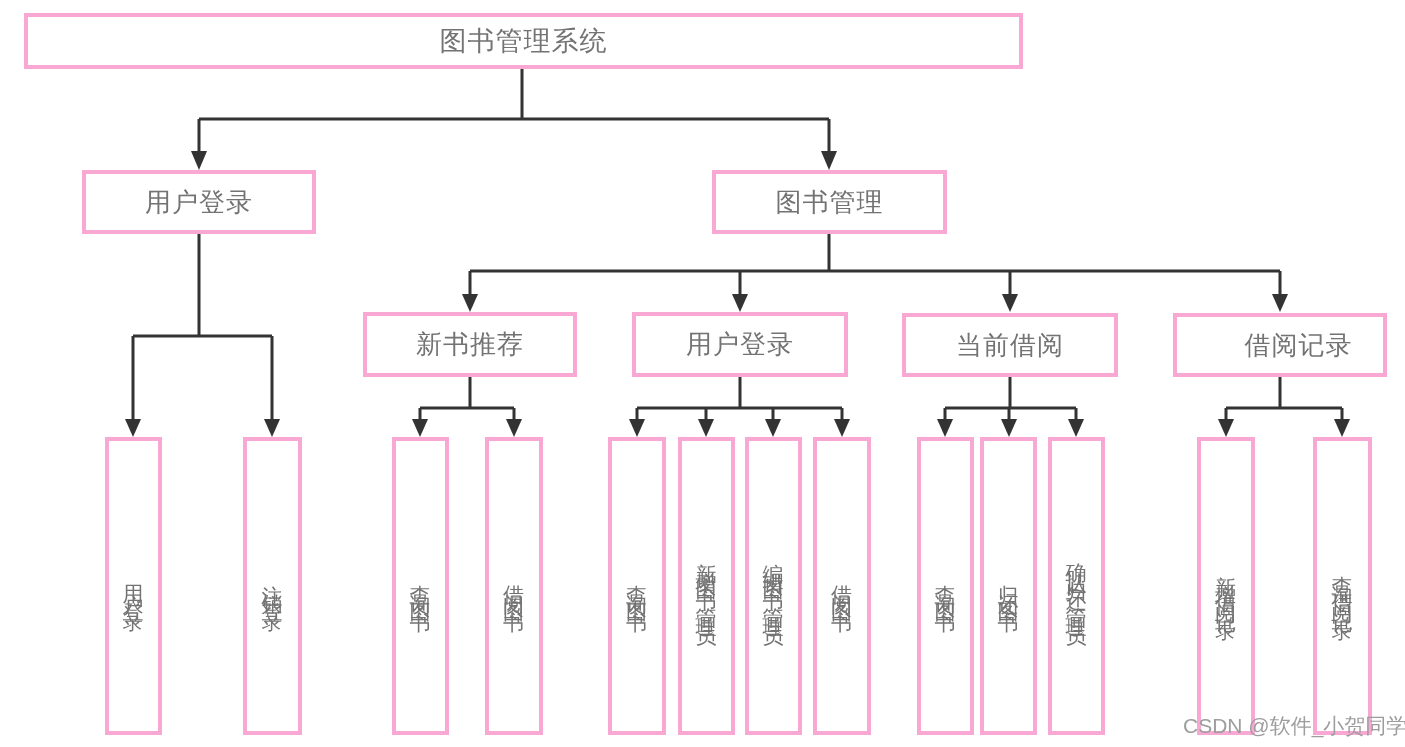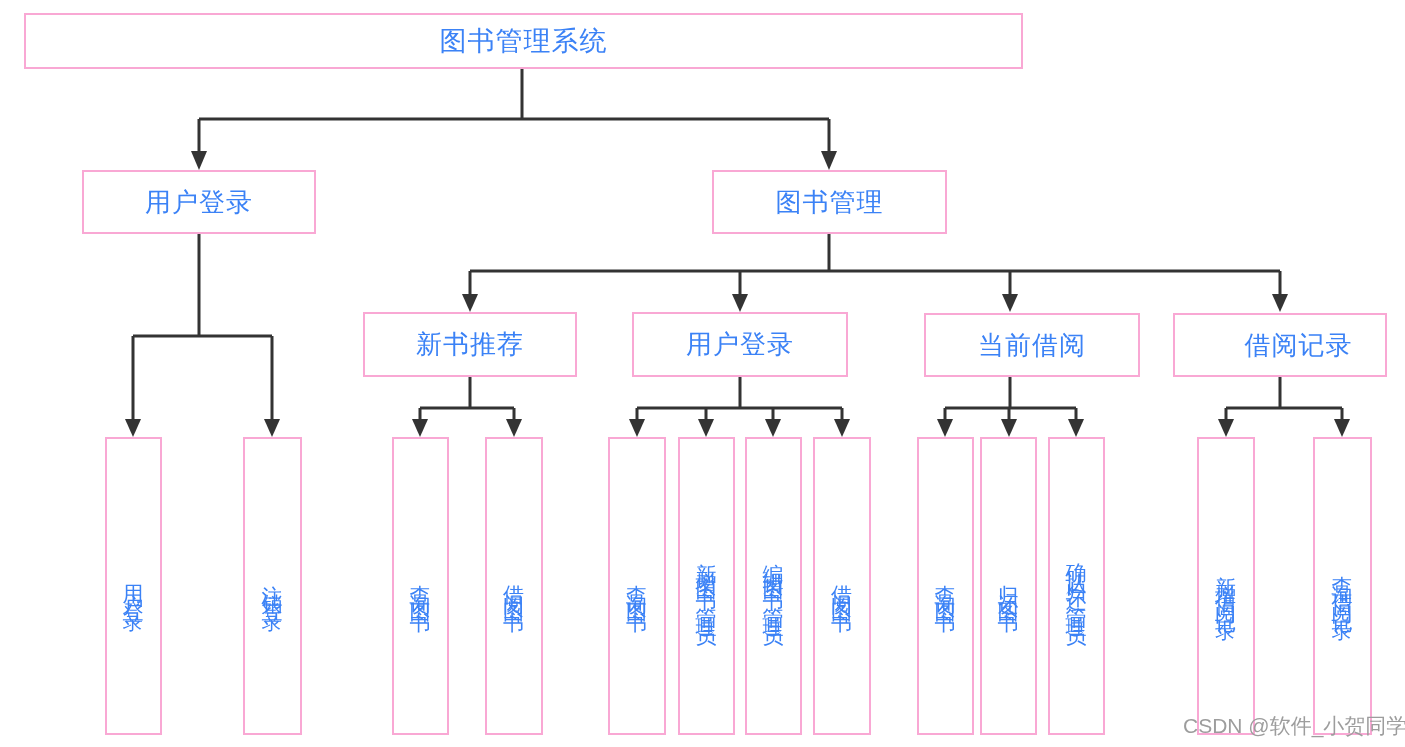--- a/index.html
+++ b/index.html
@@ -18,22 +18,22 @@
   .connectors {
     position: absolute;
     left: 0;
     top: 0;
     z-index: 0;
   }
   .node {
     position: absolute;
     box-sizing: border-box;
     background: #ffffff;
-    border: 2px solid #f9a8d4;
-    color: #3b82f6;
+    border: 4px solid #f9a8d4;
+    color: #737373;
     display: flex;
     align-items: center;
     justify-content: center;
     z-index: 1;
   }
   .hnode {
     font-size: 26px;
     letter-spacing: 1px;
     white-space: nowrap;
   }
@@ -51,21 +51,21 @@
     text-orientation: mixed;
     line-height: 1;
     letter-spacing: 9px;
   }
   
   .b-user  { left: 82px;  top: 170px; width: 234px; height: 64px; }
   .b-book  { left: 712px; top: 170px; width: 235px; height: 64px; }
   
   .c-newrec  { left: 363px;  top: 312px; width: 214px; height: 65px; }
   .c-borrow  { left: 632px;  top: 312px; width: 216px; height: 65px; }
-  .c-current { left: 924px;  top: 313px; width: 216px; height: 64px; }
+  .c-current { left: 902px;  top: 313px; width: 216px; height: 64px; }
   .c-records { left: 1173px; top: 313px; width: 214px; height: 64px; padding-left: 37px; }
   
   .l1  { left: 105px;  width: 57px; }
   .l2  { left: 243px;  width: 59px; }
   .l3  { left: 392px;  width: 57px; }
   .l4  { left: 485px;  width: 58px; }
   .l5  { left: 608px;  width: 58px; }
   .l6  { left: 678px;  width: 57px; }
   .l7  { left: 745px;  width: 57px; }
   .l8  { left: 813px;  width: 58px; }

